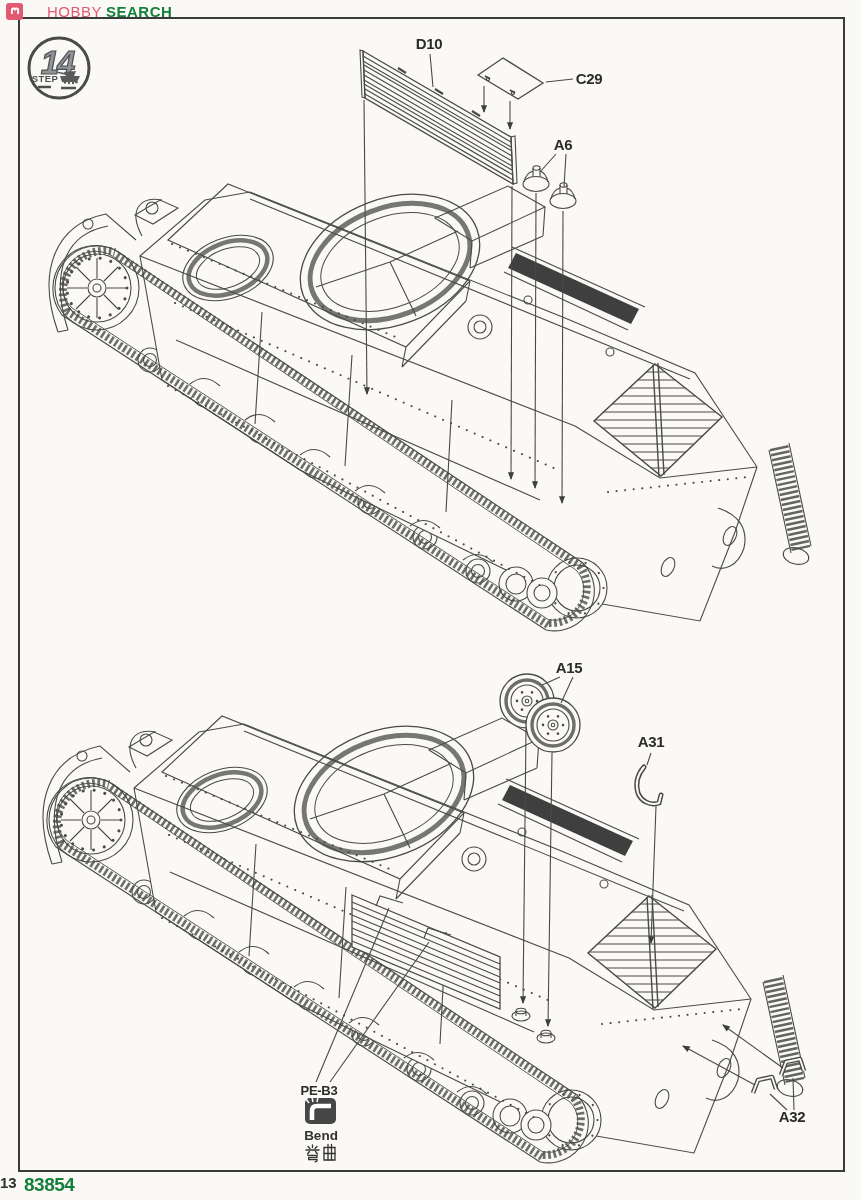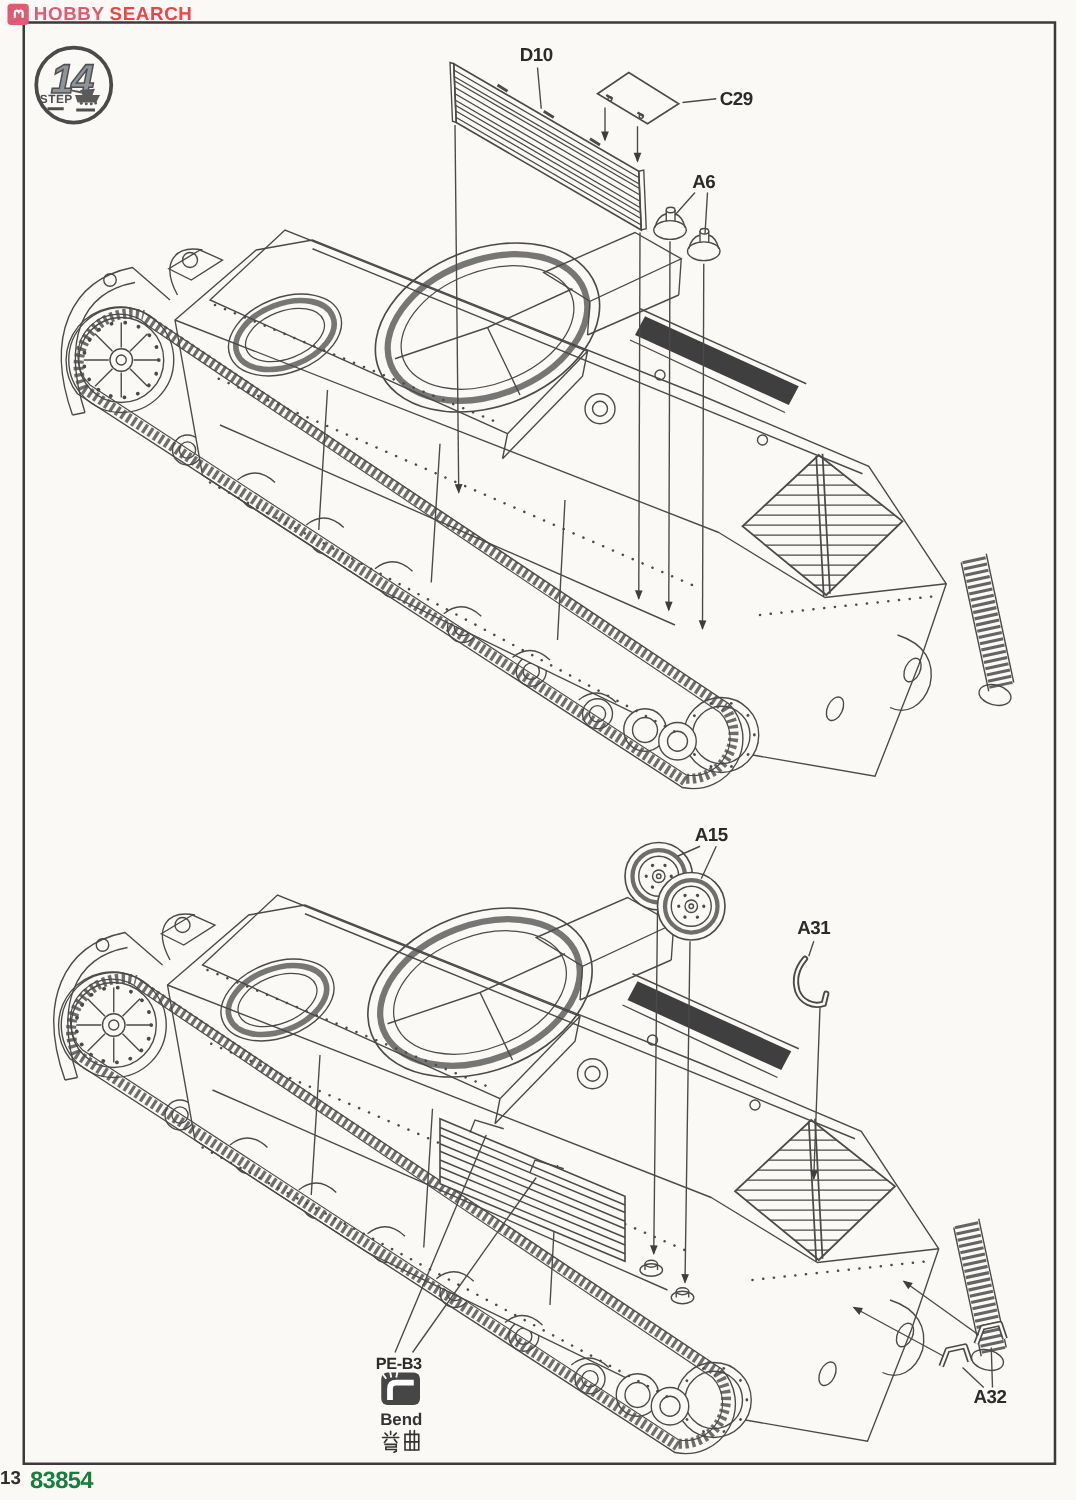--- a/index.html
+++ b/index.html
@@ -3,22 +3,22 @@
 <meta charset="utf-8">
 <style>
   html,body{margin:0;padding:0;background:#e9e7e3;}
   .page{position:relative;width:861px;height:1200px;background:#fbf9f5;overflow:hidden;
         font-family:"Liberation Sans",sans-serif;}
   .frame{position:absolute;left:18px;top:17px;width:827px;height:1155px;
          border:2px solid #3a3a3a;box-sizing:border-box;}
   .logo{position:absolute;left:6px;top:2px;height:18px;display:flex;align-items:center;gap:4px;z-index:5;}
   .logo .mark{width:17px;height:17px;background:#e25a72;border-radius:3px;display:flex;
               align-items:center;justify-content:center;}
-  .logo .brand{font-weight:bold;font-size:15px;letter-spacing:.5px;color:#e25a72;line-height:1;}
-  .logo .brand2{font-weight:bold;font-size:15px;letter-spacing:.5px;color:#ef4444;line-height:1;}
+  .logo .brand{font-weight:normal;font-size:15px;letter-spacing:.5px;color:#e25a72;line-height:1;margin-left:20px;}
+  .logo .brand2{font-weight:bold;font-size:15px;letter-spacing:.5px;color:#15803d;line-height:1;}
   .scene{position:absolute;left:0;top:0;z-index:3;}
   .badge{position:absolute;left:24px;top:34px;z-index:6;}
   .footer-kit{position:absolute;left:24px;top:1174px;font-size:19px;font-weight:bold;
               color:#15803d;letter-spacing:-.5px;z-index:5;}
   .footer-page{position:absolute;left:0;top:1174px;width:740px;text-align:left;font-size:15px;
                font-weight:bold;color:#2f2f2f;z-index:5;}
   .lbl{font:bold 15px "Liberation Sans",sans-serif;fill:#2b2b2b;letter-spacing:-.4px;}
   .lbl-s{font:bold 13px "Liberation Sans",sans-serif;fill:#2b2b2b;letter-spacing:-.3px;}
   .art{stroke:#4a4a4a;fill:none;stroke-width:1.1;}
 </style>

